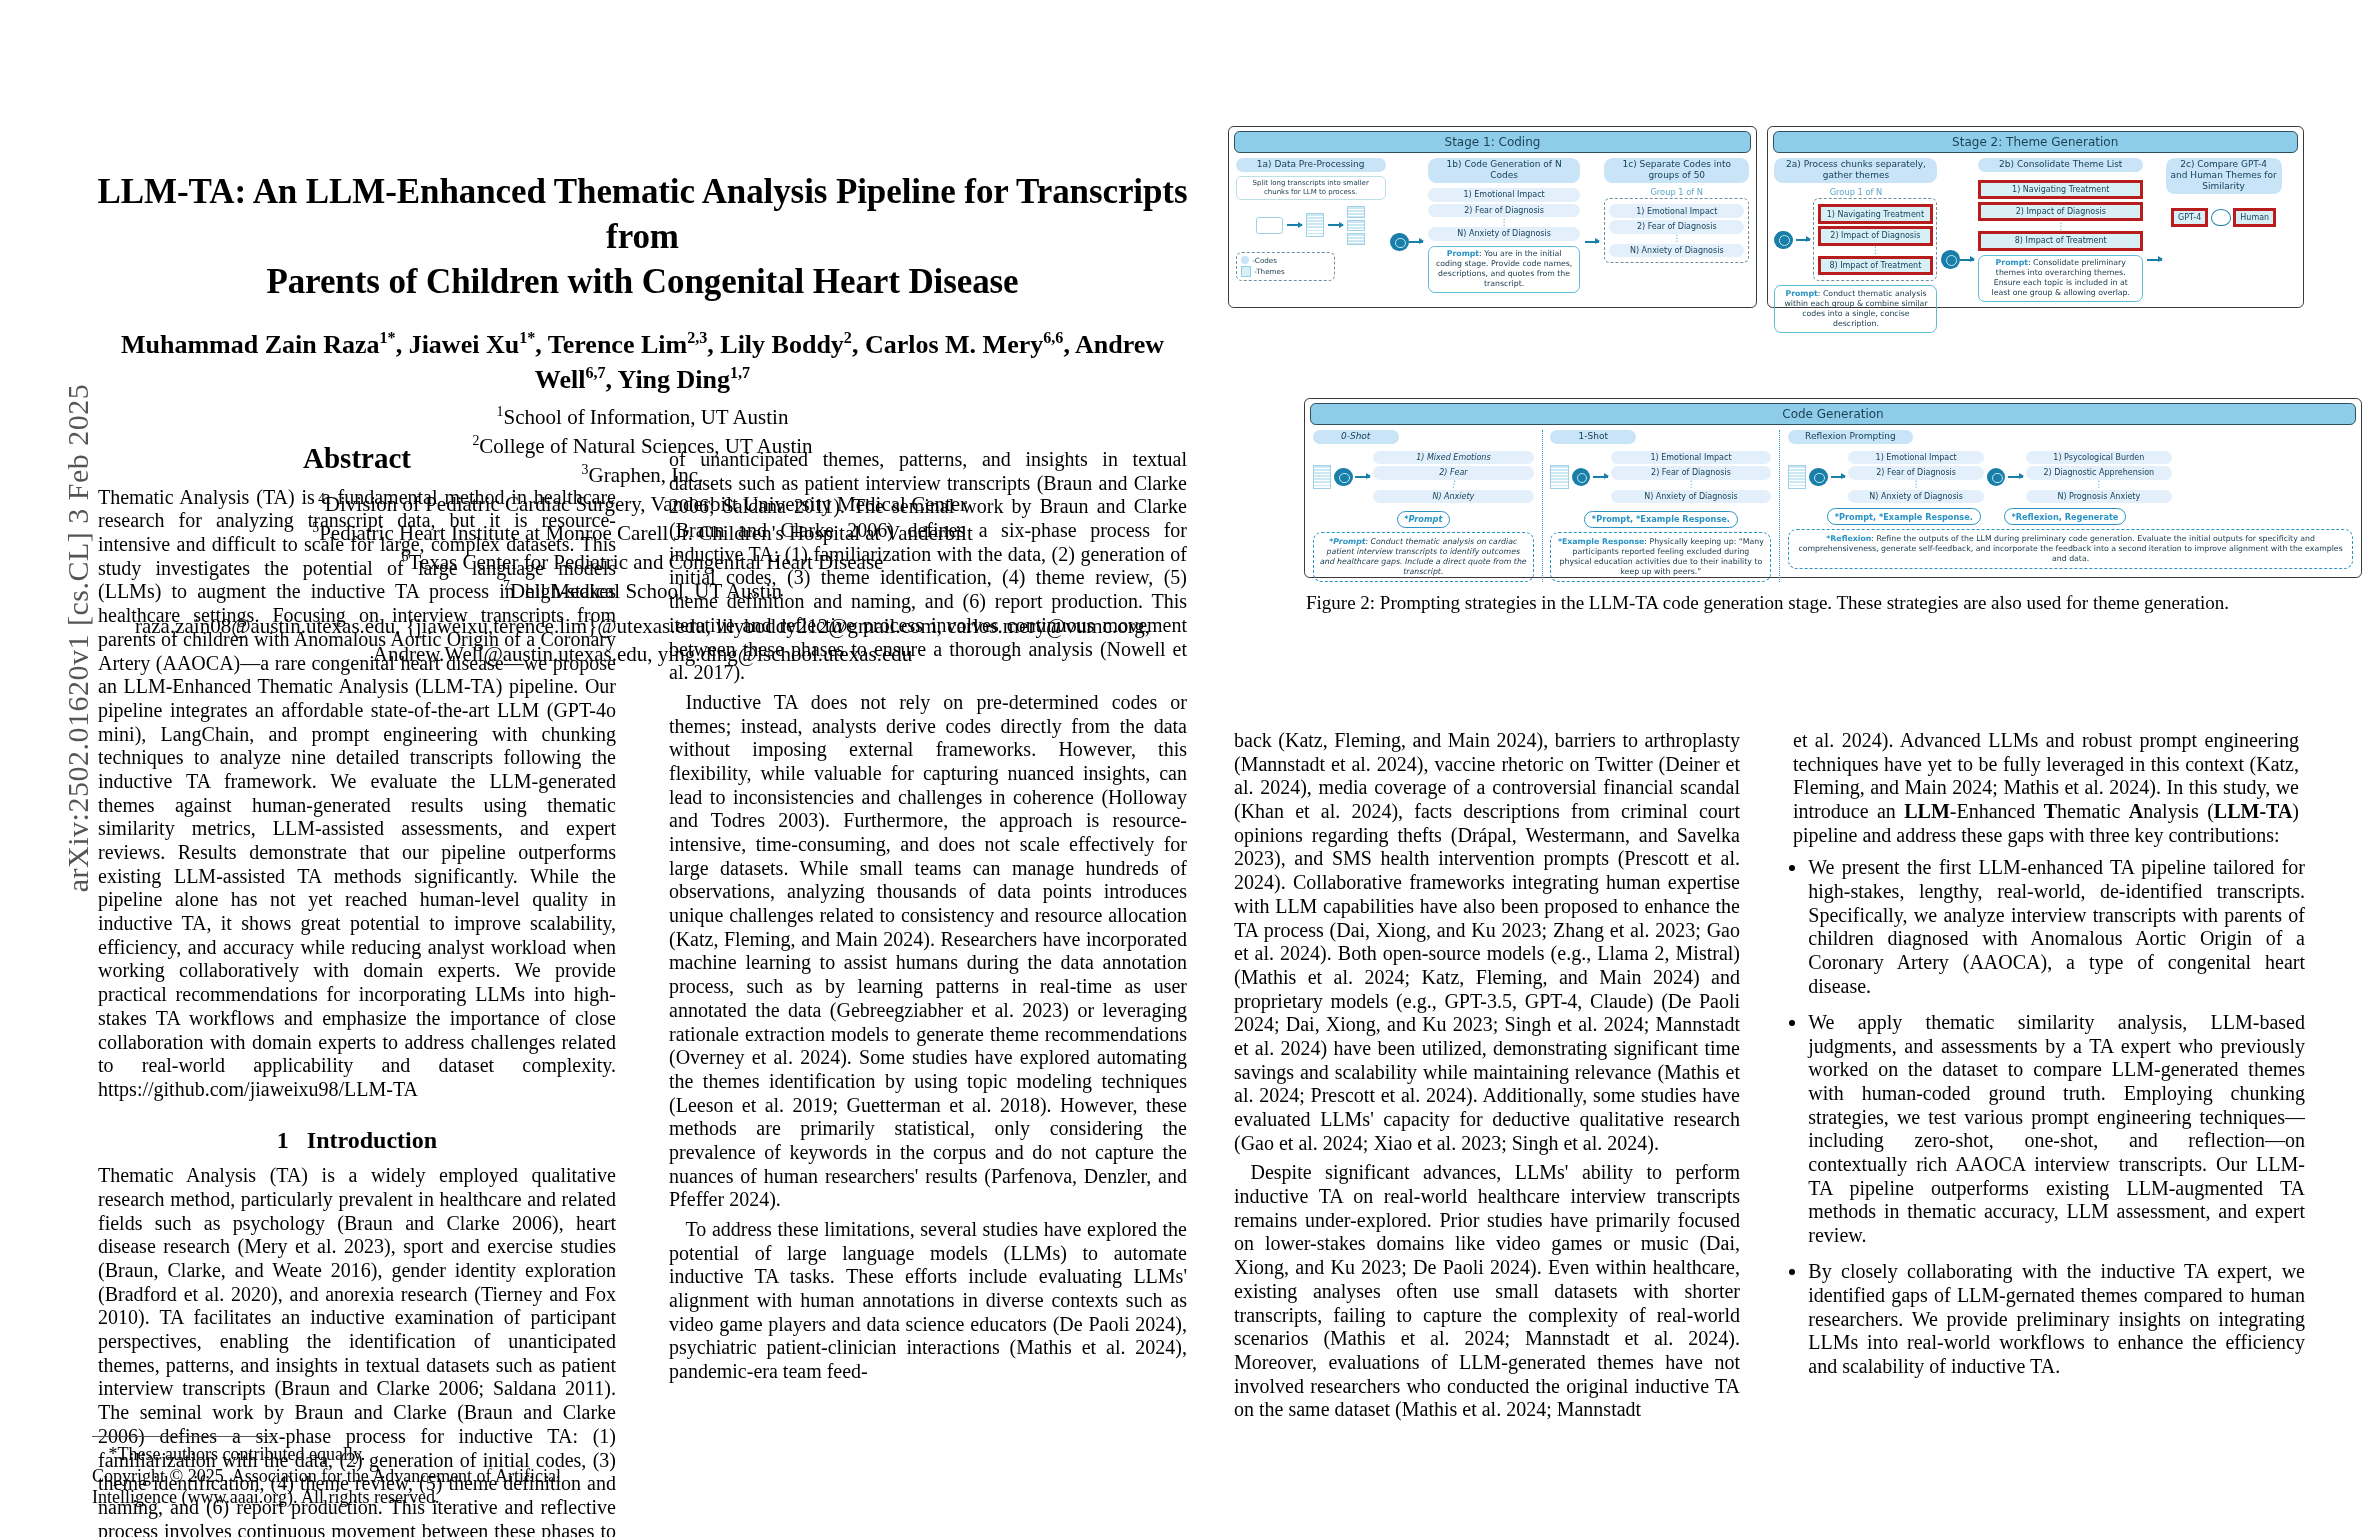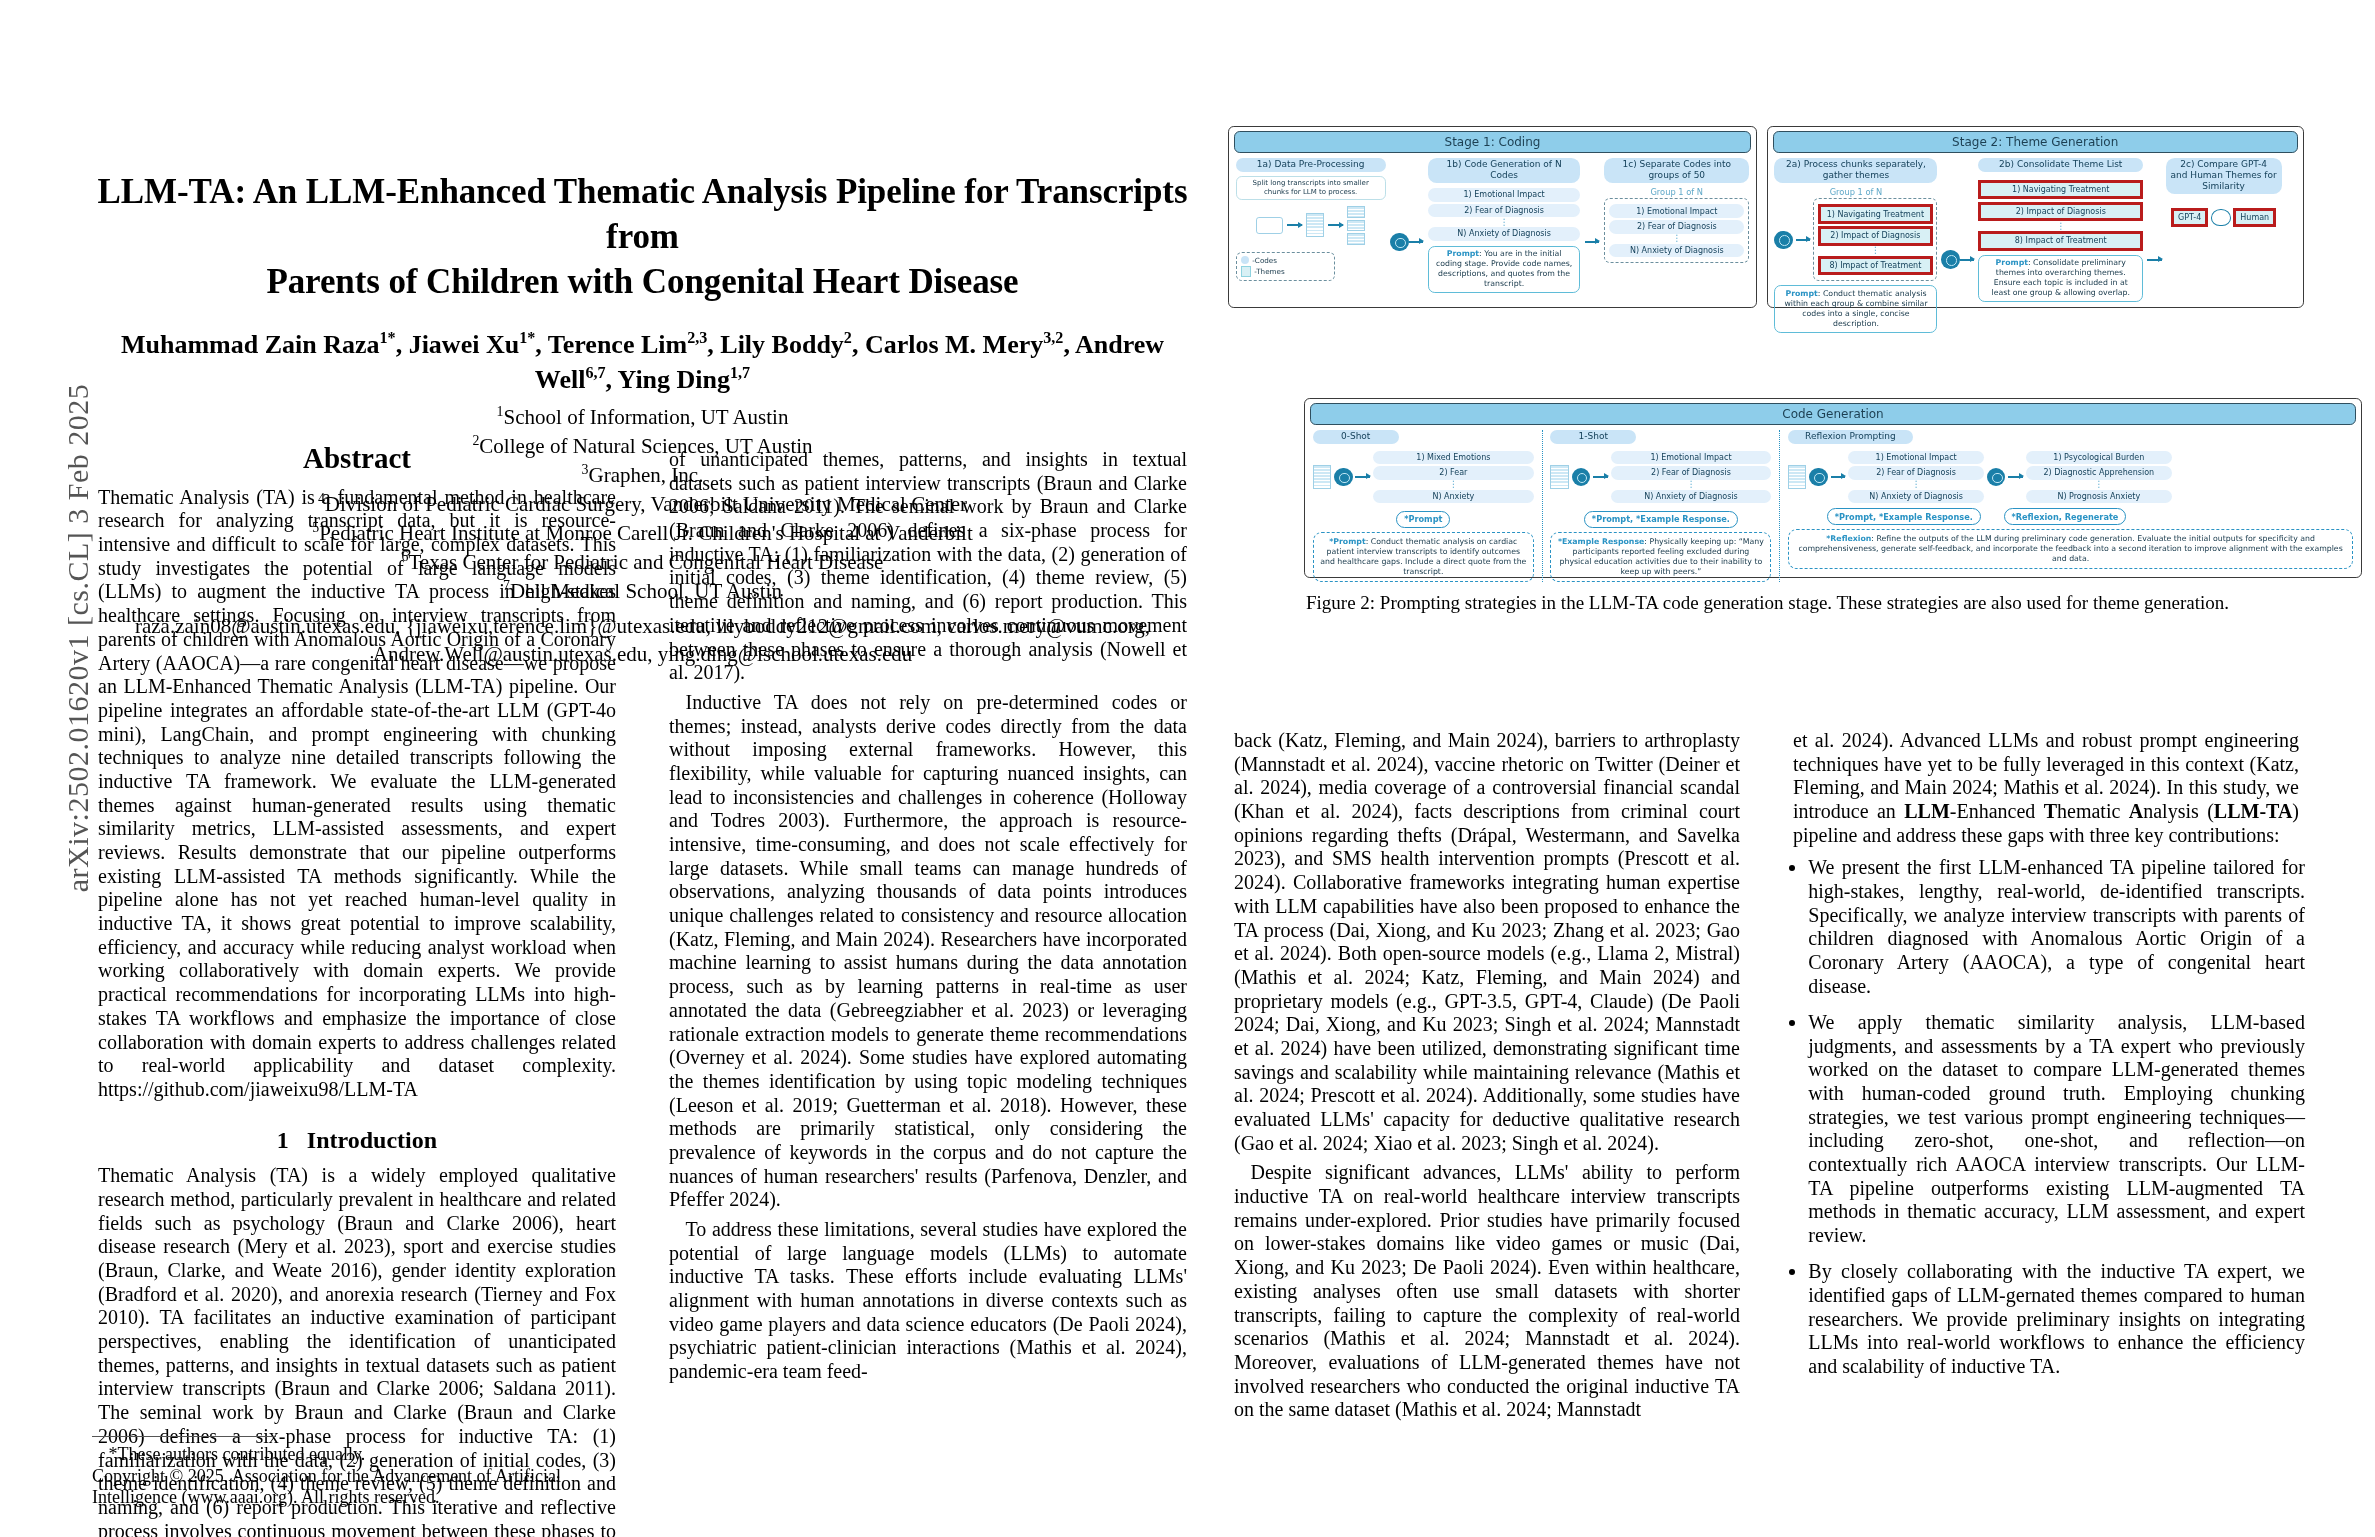--- a/index.html
+++ b/index.html
@@ -140,21 +140,21 @@
 
   <div id="arxiv-stamp">arXiv:2502.01620v1  [cs.CL]  3 Feb 2025</div>
 
   <div id="paper-left">
 
     <div id="title">
       LLM-TA: An LLM-Enhanced Thematic Analysis Pipeline for Transcripts from<br>Parents of Children with Congenital Heart Disease
     </div>
 
     <div id="authors">
-      Muhammad Zain Raza<sup>1*</sup>, Jiawei Xu<sup>1*</sup>, Terence Lim<sup>2,3</sup>, Lily Boddy<sup>2</sup>, Carlos M. Mery<sup>3,2</sup>, Andrew<br>
+      Muhammad Zain Raza<sup>1*</sup>, Jiawei Xu<sup>1*</sup>, Terence Lim<sup>2,3</sup>, Lily Boddy<sup>2</sup>, Carlos M. Mery<sup>6,6</sup>, Andrew<br>
       Well<sup>6,7</sup>, Ying Ding<sup>1,7</sup>
     </div>
 
     <div id="affils">
       <div class="affil"><sup>1</sup><span>School of Information, UT Austin</span></div>
       <div class="affil"><sup>2</sup><span>College of Natural Sciences, UT Austin</span></div>
       <div class="affil"><sup>3</sup><span>Graphen, Inc.</span></div>
       <div class="affil"><sup>4</sup><span>Division of Pediatric Cardiac Surgery, Vanderbilt University Medical Center</span></div>
       <div class="affil"><sup>5</sup><span>Pediatric Heart Institute at Monroe Carell Jr. Children's Hospital at Vanderbilt</span></div>
       <div class="affil"><sup>6</sup><span>Texas Center for Pediatric and Congenital Heart Disease</span></div>
@@ -324,21 +324,21 @@
 
     </div>
 
     <div style="position:absolute;left:76px;top:398px;width:927px;">
 
       <div class="fig-frame" style="width:1058px;height:180px;">
         <div class="stage-hdr">Code Generation</div>
 
         <div style="display:flex;padding:0 7.8px;gap:7.8px;">
 
-          <div style="width:221px;border-right:1.3px dotted #2a93c4;padding-right:7.8px;">
+          <div style="width:221px;border-right:1.3px dotted #2a93c4;padding-right:7.8px;font-style:italic;">
             <span class="sub-lbl" style="width:76px;">0-Shot</span>
             <div style="display:flex;gap:2.9px;align-items:center;margin-top:3.9px;">
               <div class="doc-ico"></div>
               <span class="gear"></span>
                 <span class="arrow"></span>
               <div style="flex:1;">
                 <div class="code-pill">1) Mixed Emotions</div>
                 <div class="code-pill">2) Fear</div>
                 <div class="vdots">⋮</div>
                 <div class="code-pill">N) Anxiety</div>

